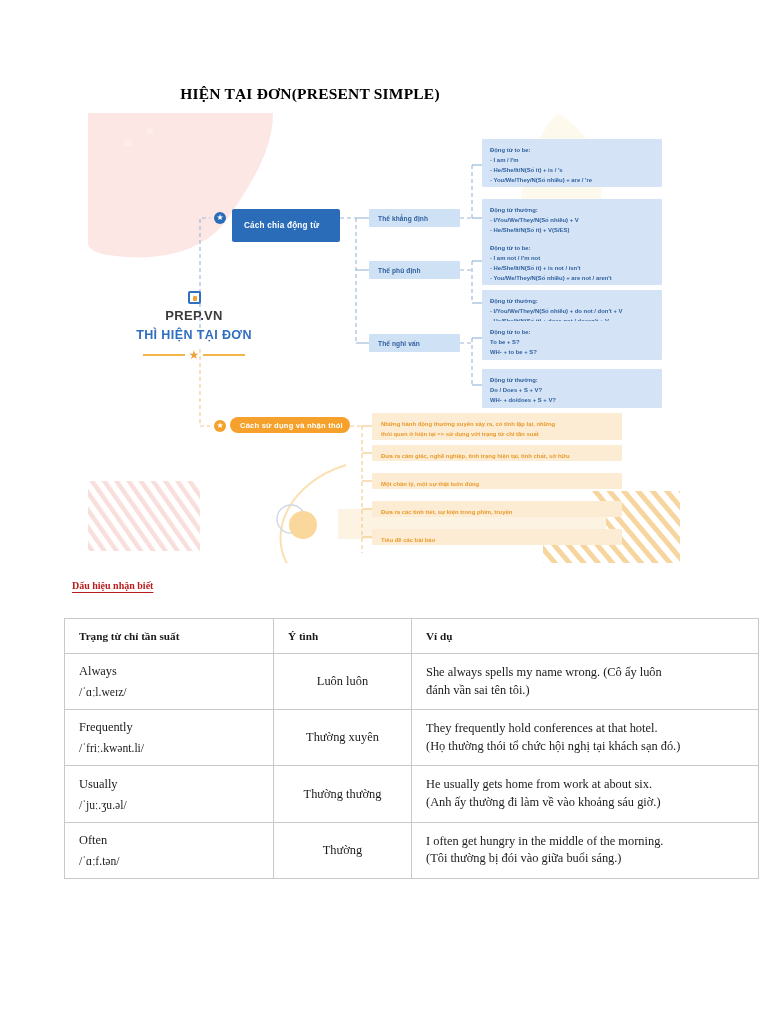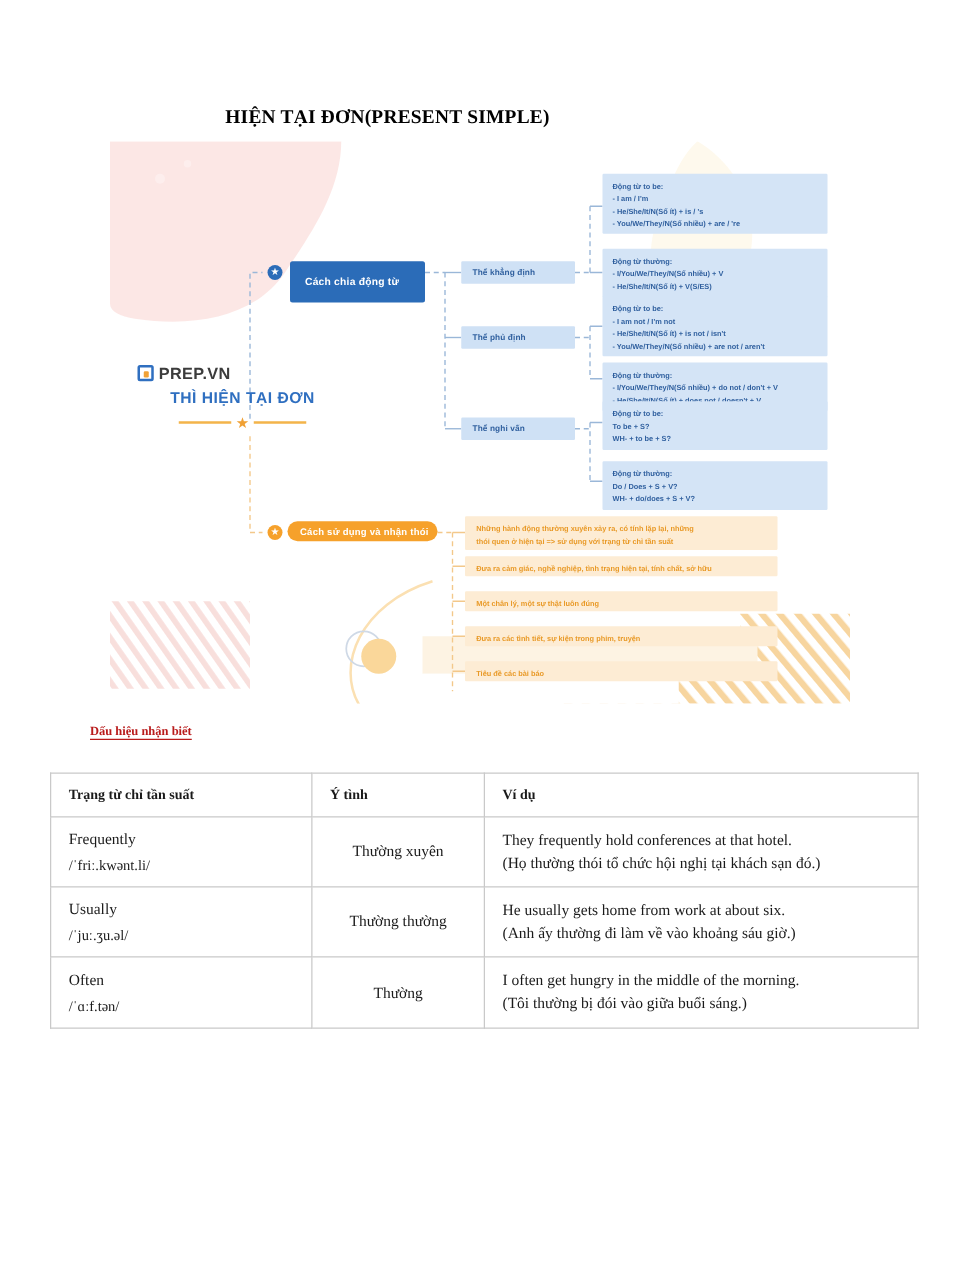--- a/index.html
+++ b/index.html
@@ -56,21 +56,23 @@
   .logo-block {
     position: absolute;
     left: 22px;
     top: 178px;
     width: 168px;
     text-align: center;
   }
   .logo-row {
     display: flex;
     align-items: center;
+    justify-content: center;
     gap: 4px;
+    flex-direction: column;
   }
   .logo-mark {
     width: 13px; height: 13px;
     border: 2px solid #2f6fc0;
     border-radius: 2px;
     position: relative;
     box-sizing: border-box;
   }
   .logo-mark::after {
     content: "";
@@ -208,20 +210,21 @@
   .tbl-wrap {
     position: absolute;
     left: 40px;
     top: 618px;
     width: 694px;
   }
   table.signals {
     border-collapse: collapse;
     width: 694px;
     table-layout: fixed;
+    margin-left: 24px;
   }
   table.signals th, table.signals td {
     border: 1px solid #c9c9c9;
     vertical-align: middle;
     font-family: "Liberation Serif", serif;
     color: #1a1a1a;
   }
   table.signals th {
     font-weight: bold;
     font-size: 11.2px;
@@ -412,20 +415,31 @@
       <thead>
         <tr>
           <th class="c1">Trạng từ chỉ tần suất</th>
           <th class="c2">Ý tình</th>
           <th class="c3">Ví dụ</th>
         </tr>
       </thead>
       <tbody>
         <tr>
           <td class="adverb">
+            <span class="word">Always</span>
+            <span class="ipa">/ˈɑːl.weɪz/</span>
+          </td>
+          <td class="meaning">Luôn luôn</td>
+          <td class="example">
+            <span class="ex-en">She always spells my name wrong. (Cô ấy luôn</span>
+            <span class="ex-vi">đánh vần sai tên tôi.)</span>
+          </td>
+        </tr>
+        <tr>
+          <td class="adverb">
             <span class="word">Frequently</span>
             <span class="ipa">/ˈfriː.kwənt.li/</span>
           </td>
           <td class="meaning">Thường xuyên</td>
           <td class="example">
             <span class="ex-en">They frequently hold conferences at that hotel.</span>
             <span class="ex-vi">(Họ thường thói tổ chức hội nghị tại khách sạn đó.)</span>
           </td>
         </tr>
         <tr>

